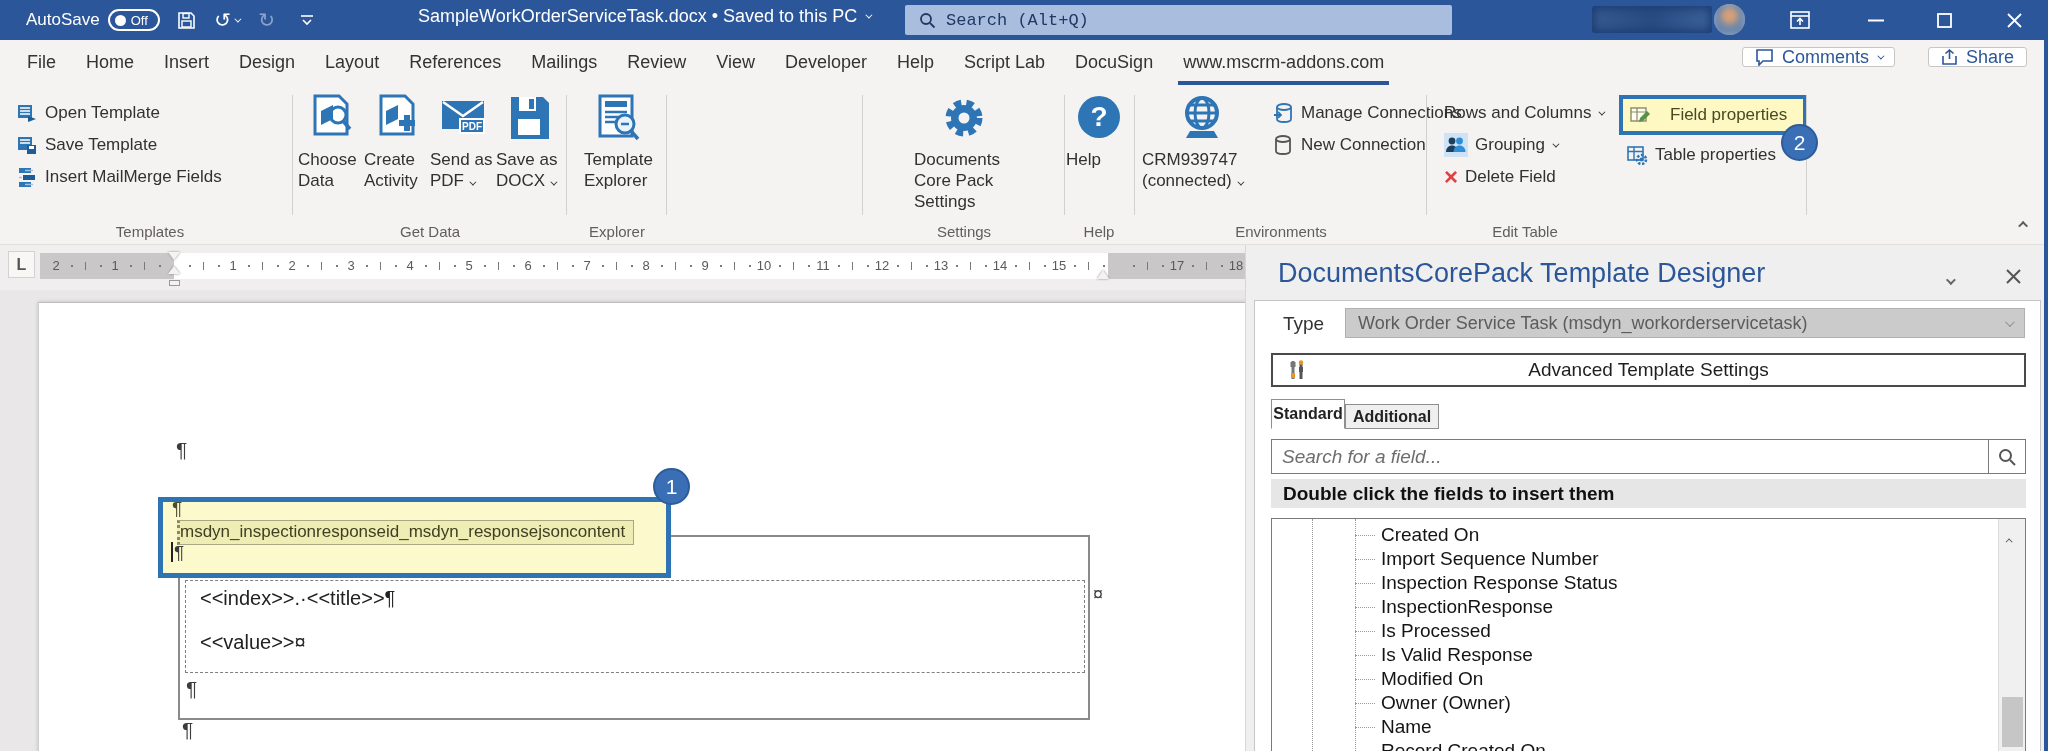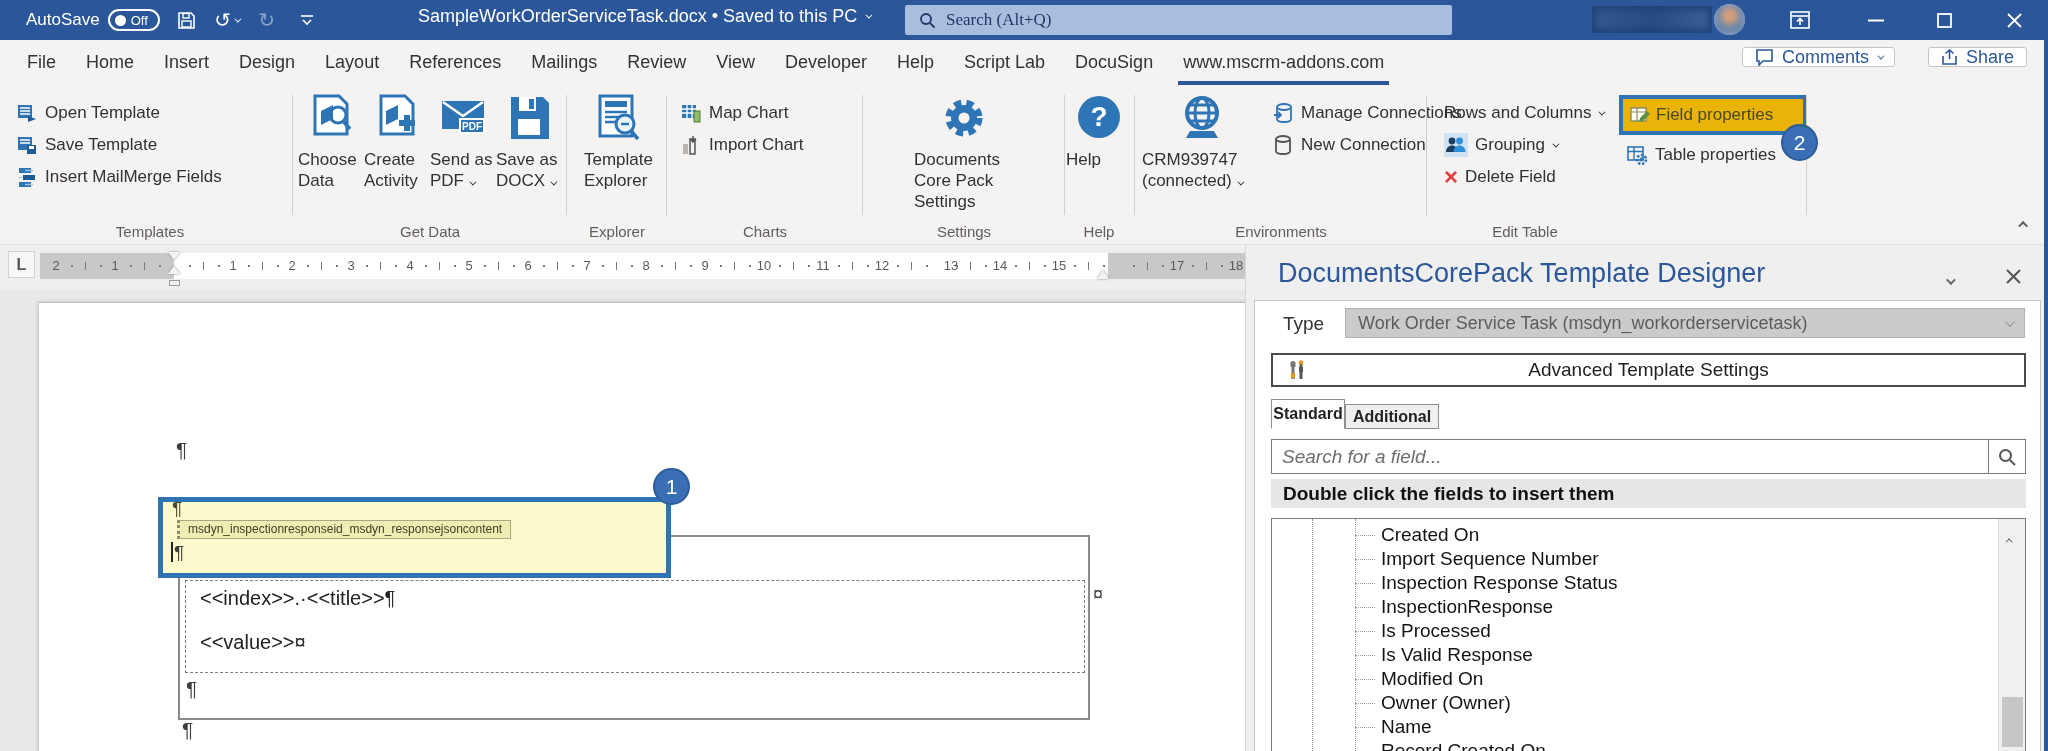--- a/index.html
+++ b/index.html
@@ -17,21 +17,21 @@
   .toggle .knob { width:11px; height:11px; border-radius:50%; background:#fff; }
   .toggle .tg-label { font-size:13px; color:#fff; }
   .tb-icon { width:26px; height:26px; display:flex; align-items:center; justify-content:center;
              font-size:20px; color:#fff; }
   .tb-icon.dim { opacity:.45; }
   .tb-title { position:absolute; left:418px; top:0; height:32px; display:flex; align-items:center;
               gap:8px; font-size:18px; color:#fff; white-space:nowrap; }
   .tb-search { position:absolute; left:905px; top:5px; width:547px; height:30px; background:#a9bedf;
                border-radius:2px; display:flex; align-items:center; gap:10px; padding-left:14px; }
   .tb-search input { border:none; outline:none; background:transparent; font-size:17px; color:#15305d;
-                     width:420px; font-family:Liberation Serif, serif; }
+                     width:420px; font-family:Liberation Mono, monospace; }
   .tb-search input::placeholder { color:#1f3864; opacity:1; }
   .tb-account { position:absolute; left:1592px; top:6px; width:120px; height:27px; background:#1d3e75;
                 border-radius:3px; overflow:hidden; }
   .tb-account .blurfill { position:absolute; inset:3px; background:linear-gradient(90deg,#35598f,#274b82,#3a5f96); filter:blur(4px); }
   .tb-avatar { position:absolute; left:1714px; top:4px; width:31px; height:31px; border-radius:50%;
                overflow:hidden; background:#8fa8c9; }
   .tb-avatar .blurfill { position:absolute; inset:0; background:radial-gradient(circle at 50% 38%,#d8a077 0 8px,#6c87ab 9px); filter:blur(3px); }
   .winbtn { position:absolute; top:0; width:56px; height:40px; display:flex; align-items:center;
             justify-content:center; cursor:pointer; }
   .chv { display:inline-block; width:7px; height:7px; border-right:2px solid currentColor;
@@ -58,22 +58,22 @@
   .grplabel { position:absolute; bottom:5px; left:0; width:100%; text-align:center; font-size:15px;
               color:#605e5c; white-space:nowrap; }
   .sep { position:absolute; top:10px; width:1px; height:120px; background:#d2d0ce; }
   .sbtn { position:absolute; display:flex; align-items:center; gap:7px; font-size:17px; color:#323130;
           cursor:pointer; white-space:nowrap; height:28px; }
   .bbtn { position:absolute; top:8px; width:66px; text-align:left; cursor:pointer; }
   .bbtn .bicon { height:52px; display:flex; align-items:flex-start; justify-content:center; }
   .bbtn .blabel { font-size:17px; color:#323130; line-height:21px; margin-top:4px; }
   .icon16 { width:22px; height:22px; flex:0 0 22px; }
   .collapse-chv { position:absolute; right:20px; bottom:12px; color:#605e5c; cursor:pointer; }
-  .fieldprop-hl { position:absolute; left:189px; top:10px; width:188px; height:40px; background:#eab308;
-                  border:4px solid #2e74b5; display:flex; align-items:center; gap:5px; padding:0 6px;
+  .fieldprop-hl { position:absolute; left:189px; top:10px; width:188px; height:40px; background:#fef9c3;
+                  border:4px solid #2e74b5; display:flex; align-items:center; gap:19px; padding:0 6px;
                   font-size:17px; color:#4a4a22; cursor:pointer; white-space:nowrap; }
   .step-circle { position:absolute; width:37px; height:37px; border-radius:50%; background:#3a6eb5;
                  border:2px solid #2d5c9b; color:#fff; display:flex; align-items:center; justify-content:center;
                  font-size:21px; z-index:60; }
 
   
   .rulerband { position:absolute; left:0; top:245px; width:1245px; height:45px; background:#f0eeee; }
   .tabsel { position:absolute; left:8px; top:6px; width:27px; height:27px; background:#f8f7f6;
             border:1px solid #d4d2d0; display:flex; align-items:center; justify-content:center;
             font-size:16px; font-weight:bold; color:#555; cursor:pointer; }
@@ -100,21 +100,21 @@
 
   
   .docarea { position:absolute; left:0; top:290px; width:1245px; height:461px; overflow:hidden; background:#e9e7e7; }
   .paper { position:absolute; left:38px; top:12px; width:1210px; height:460px; background:#fff;
            border-top:1px solid #bdbdbd; border-left:1px solid #cfcfcf; box-shadow:0 0 4px rgba(0,0,0,.18); }
   .pmark { position:absolute; font-size:21px; color:#3d3d3d; }
   .callout1 { position:absolute; left:158px; top:207px; width:513px; height:81px; background:#fcf9cd;
               border:5px solid #2e74b5; z-index:5; }
   .callout1 .cpm { position:absolute; left:9px; top:-4px; font-size:19px; color:#4c4c2e; }
   .fieldtag { position:absolute; left:14px; top:18px; background:#eeedb4; border:1px solid #a8a884;
-              border-left:3px dotted #8a8a66; padding:1px 8px 2px 8px; font-size:12px; color:#3f3f24;
+              border-left:3px dotted #8a8a66; padding:1px 8px 2px 0; font-size:17px; color:#3f3f24;
               white-space:nowrap; cursor:pointer; }
   .cursorpm { position:absolute; left:8px; top:40px; font-size:19px; color:#3b3b3b; }
   .cursorpm .bar { display:inline-block; width:2px; height:20px; background:#222; margin-right:1px; vertical-align:-3px; }
   .doctable { position:absolute; left:178px; top:245px; width:912px; height:185px; border:2px solid #8a8a8a; z-index:2; }
   .dashcell { position:absolute; left:5px; top:43px; width:900px; height:93px; border:1px dashed #7f7f7f; }
   .dtext { position:absolute; font-size:20px; color:#222; white-space:nowrap; }
   .cellmark { position:absolute; font-size:18px; color:#3d3d3d; }
 
   
   .panel { position:absolute; left:1245px; top:245px; width:803px; height:506px; background:#f0efef;
@@ -360,39 +360,20 @@
               <path d="M27 31h8M31 27v0" stroke="#2e75b6" stroke-width="2.5"></path>
               <path d="M37 38l7 8" stroke="#2e75b6" stroke-width="3.5"></path>
             </svg>
           </div>
         <div class="blabel"><span>Template Explorer</span></div>
       </div>
       <div class="grplabel">Explorer</div>
     </div>
     <div class="sep" style="left:666px;"></div>
 
-    <div class="grp" style="left:670px; width:190px;">
-      <div class="sbtn" style="left:10px; top:14px;">
-        <svg class="icon16" viewBox="0 0 22 22">
-            <rect x="2" y="3" width="14" height="13" fill="#2e75b6"></rect>
-            <path d="M2 7h14M2 11h14M7 3v13M12 3v13" stroke="#fff" stroke-width="1.3"></path>
-            <rect x="14" y="9" width="6" height="11" fill="#8fbf6a" stroke="#4e7a33" stroke-width="1"></rect>
-          </svg>
-        <span>Map Chart</span>
-      </div>
-      <div class="sbtn" style="left:10px; top:46px;">
-        <svg class="icon16" viewBox="0 0 22 22">
-            <rect x="3" y="10" width="5" height="10" fill="#b9b5b2"></rect>
-            <rect x="10" y="5" width="5" height="15" fill="none" stroke="#555" stroke-width="1.5"></rect>
-            <path d="M13 2v6m-3-3l3 3 3-3" fill="none" stroke="#555" stroke-width="1.5"></path>
-          </svg>
-        <span>Import Chart</span>
-      </div>
-      <div class="grplabel">Charts</div>
-    </div>
     <div class="sep" style="left:862px;"></div>
 
     <div class="grp" style="left:866px; width:196px;">
       <div class="bbtn" style="left:48px; width:100px;">
         <div class="bicon">
             <svg width="50" height="50" viewBox="0 0 50 50">
               <circle cx="25" cy="25" r="14" fill="none" stroke="#2e75b6" stroke-width="9" stroke-dasharray="6.5 4.8"></circle>
               <circle cx="25" cy="25" r="13" fill="#2e75b6"></circle>
               <circle cx="25" cy="25" r="5.5" fill="#f5f3f2"></circle>
             </svg>
@@ -512,21 +493,21 @@
         <span class="rnum" style="left: 311px;">3</span>
         <span class="rnum" style="left: 370px;">4</span>
         <span class="rnum" style="left: 429px;">5</span>
         <span class="rnum" style="left: 488px;">6</span>
         <span class="rnum" style="left: 547px;">7</span>
         <span class="rnum" style="left: 606px;">8</span>
         <span class="rnum" style="left: 665px;">9</span>
         <span class="rnum" style="left: 724px;">10</span>
         <span class="rnum" style="left: 783px;">11</span>
         <span class="rnum" style="left: 842px;">12</span>
-        <span class="rnum" style="left: 901px; margin-left: 10px;">13</span>
+        <span class="rnum" style="left: 901px;">13</span>
         <span class="rnum" style="left: 960px;">14</span>
         <span class="rnum" style="left: 1019px;">15</span>
         <span class="rnum" style="left: 1137px;">17</span>
         <span class="rnum" style="left: 1196px;">18</span>
         <span class="rtickdot" style="left: 31px;"></span>
         <span class="rtickbar" style="left: 45px;"></span>
         <span class="rtickdot" style="left: 60px;"></span>
         <span class="rtickdot" style="left: 90px;"></span>
         <span class="rtickbar" style="left: 104px;"></span>
         <span class="rtickdot" style="left: 119px;"></span>

